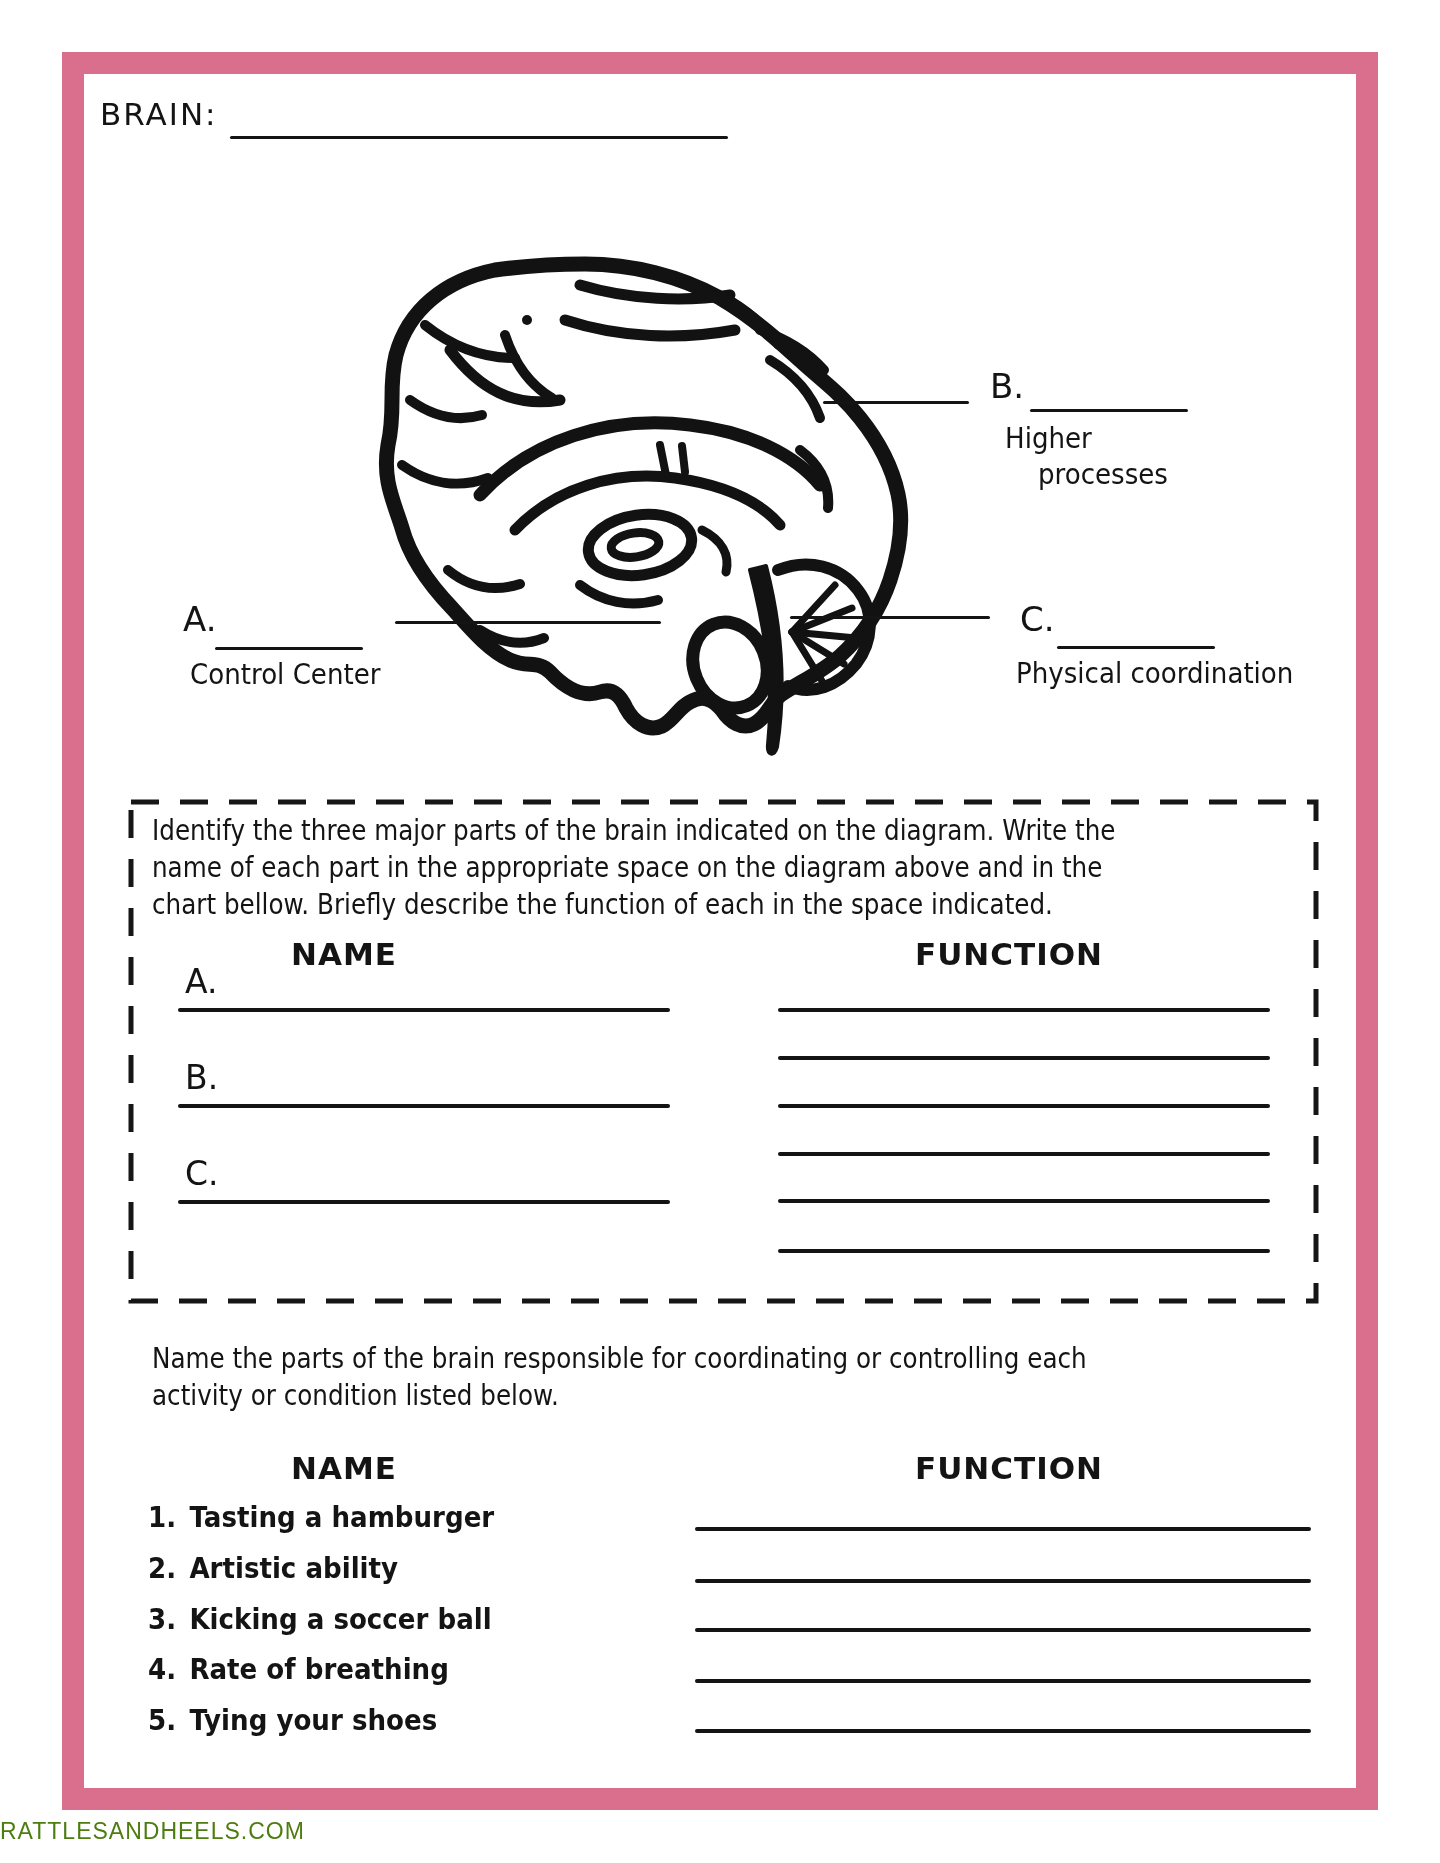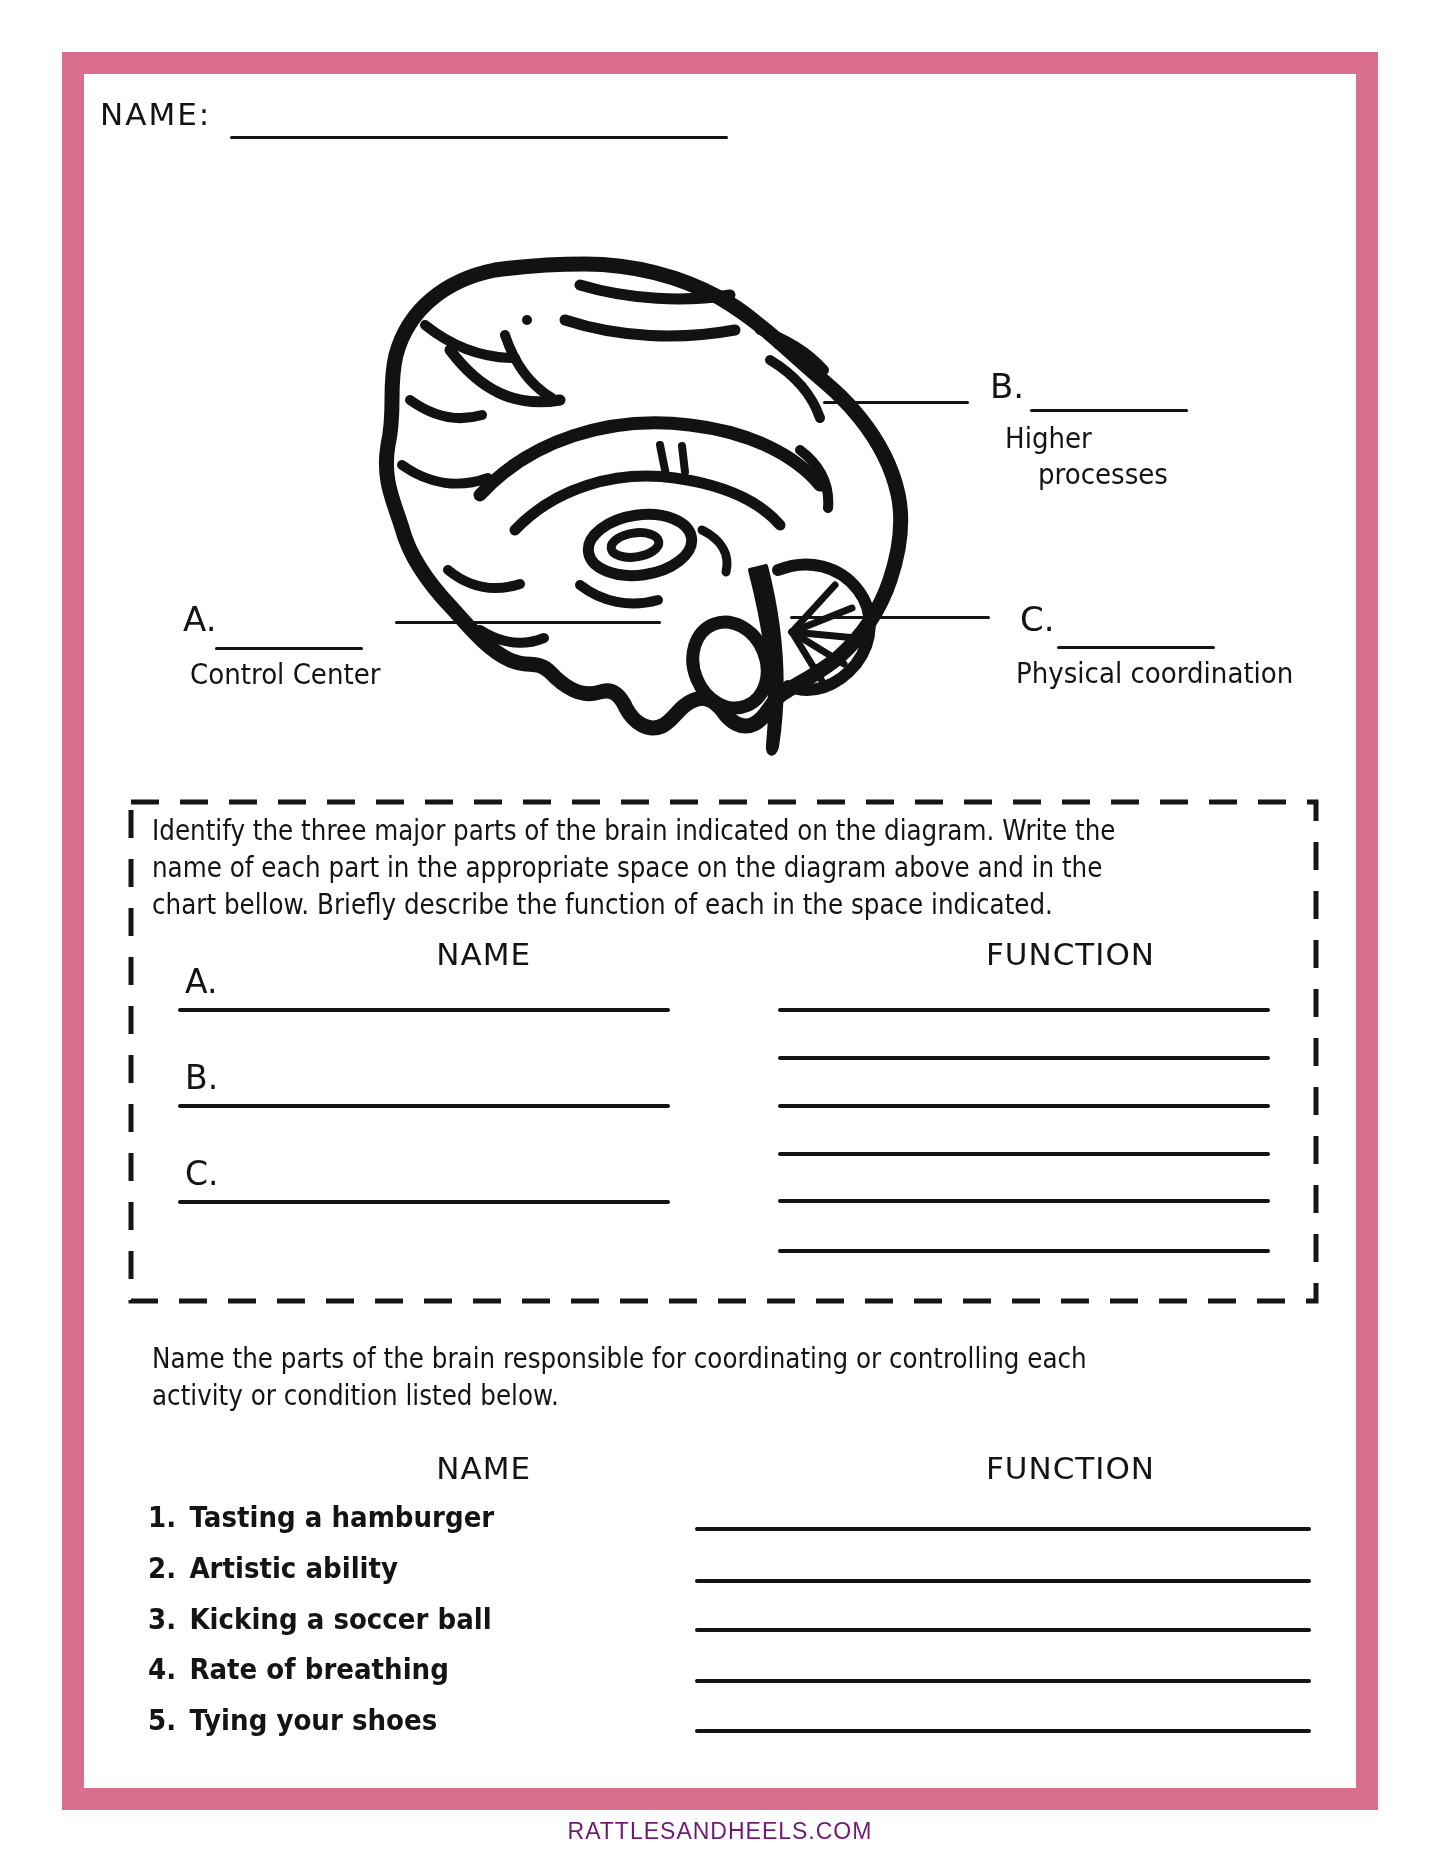--- a/index.html
+++ b/index.html
@@ -9,40 +9,40 @@
          border:22px solid #d96e8d;box-sizing:border-box;}
   .hand{font-family:"DejaVu Sans",sans-serif;color:#141414;}
   .nowrapline{position:absolute;white-space:nowrap;transform:scaleX(.88);transform-origin:left top;}
   .line{position:absolute;background:#141414;height:4px;border-radius:2px;}
   .thinline{position:absolute;background:#141414;height:3px;border-radius:2px;}
   .title{position:absolute;left:0;top:168px;width:1440px;text-align:center;}
   .title span{display:inline-block;font-family:"Liberation Sans",sans-serif;font-weight:900;
               font-size:97px;letter-spacing:3px;color:#0d0d0d;-webkit-text-stroke:2px #0d0d0d;
               transform:scaleY(1.12);transform-origin:center top;}
   .namelabel{position:absolute;left:100px;top:96px;font-size:31px;letter-spacing:2px;}
-  .hdr{position:absolute;width:240px;text-align:right;font-weight:400;font-size:31px;letter-spacing:1px;}
+  .hdr{position:absolute;width:240px;text-align:left;font-weight:700;font-size:31px;letter-spacing:1px;}
   .letter{position:absolute;font-size:33px;}
   .dlabel{position:absolute;font-size:34px;}
   .caption{position:absolute;font-size:29px;white-space:nowrap;transform:scaleX(.9);transform-origin:left top;}
   .item{position:absolute;font-weight:700;font-size:29px;white-space:nowrap;
         transform:scaleX(.9);transform-origin:left top;}
   .item .num{display:inline-block;width:46px;}
   .para{font-size:28px;}
-  .footer{position:absolute;left:0;top:1818px;width:1440px;text-align:center;
-          font-family:"Liberation Sans",sans-serif;font-size:23px;letter-spacing:1px;color:#701a75;}
+  .footer{position:absolute;left:0;top:1818px;width:1440px;
+          font-family:"Liberation Sans",sans-serif;font-size:23px;letter-spacing:1px;color:#4d7c0f;}
   svg{display:block;}
 </style>
 </head>
 <body>
 
 <div class="page">
 
   <div class="frame"></div>
 
-  <div class="namelabel hand">NAME:</div>
+  <div class="namelabel hand">BRAIN:</div>
   <div class="thinline" style="left:230px;top:136px;width:498px;"></div>
 
 
   <svg style="position:absolute;left:330px;top:240px;z-index:2;" width="580" height="530" viewBox="0 0 580 530">
     <g fill="none" stroke="#121212" stroke-linecap="round" stroke-linejoin="round">
       <path fill="#ffffff" stroke-width="15" d="M165 30 C115 40 78 70 66 115 C58 148 66 170 58 205 C52 240 64 262 72 288 C80 318 100 345 122 368 C140 388 158 410 180 420 C198 428 208 420 220 432 C234 447 252 458 270 452 C282 448 290 455 296 468 C304 483 318 492 332 486 C344 480 348 468 360 462 C372 455 382 458 392 470 C400 482 412 490 424 484 C438 477 440 462 452 454 C470 442 492 432 510 416 C532 396 550 370 560 340 C570 310 574 282 568 254 C561 222 546 198 530 178 C512 155 494 142 474 124 C450 102 424 78 390 58 C350 36 302 24 255 24 C222 24 195 26 165 30 Z"></path>
       <path stroke-width="11" d="M120 110 C150 150 185 168 230 160"></path>
       <path stroke-width="10" d="M175 95 C185 125 200 145 222 158"></path>
       <path stroke-width="10" d="M95 85 C120 105 150 118 185 118"></path>
       <path stroke-width="11" d="M250 45 C300 60 355 62 400 55"></path>

